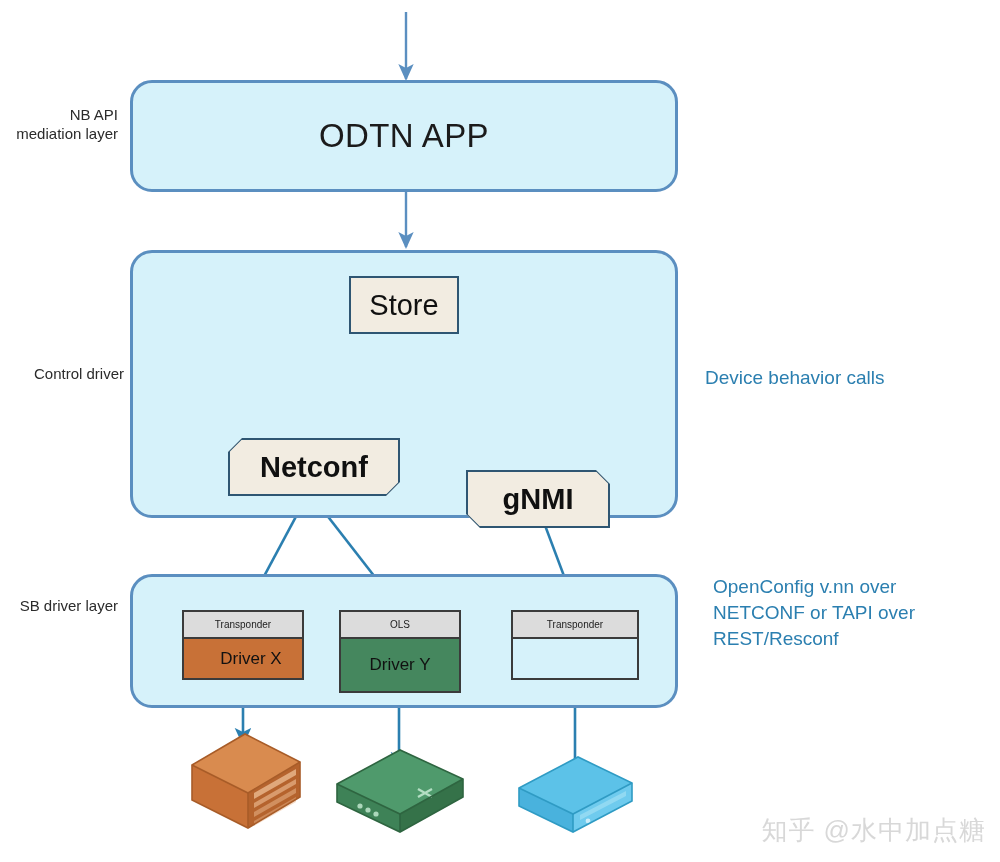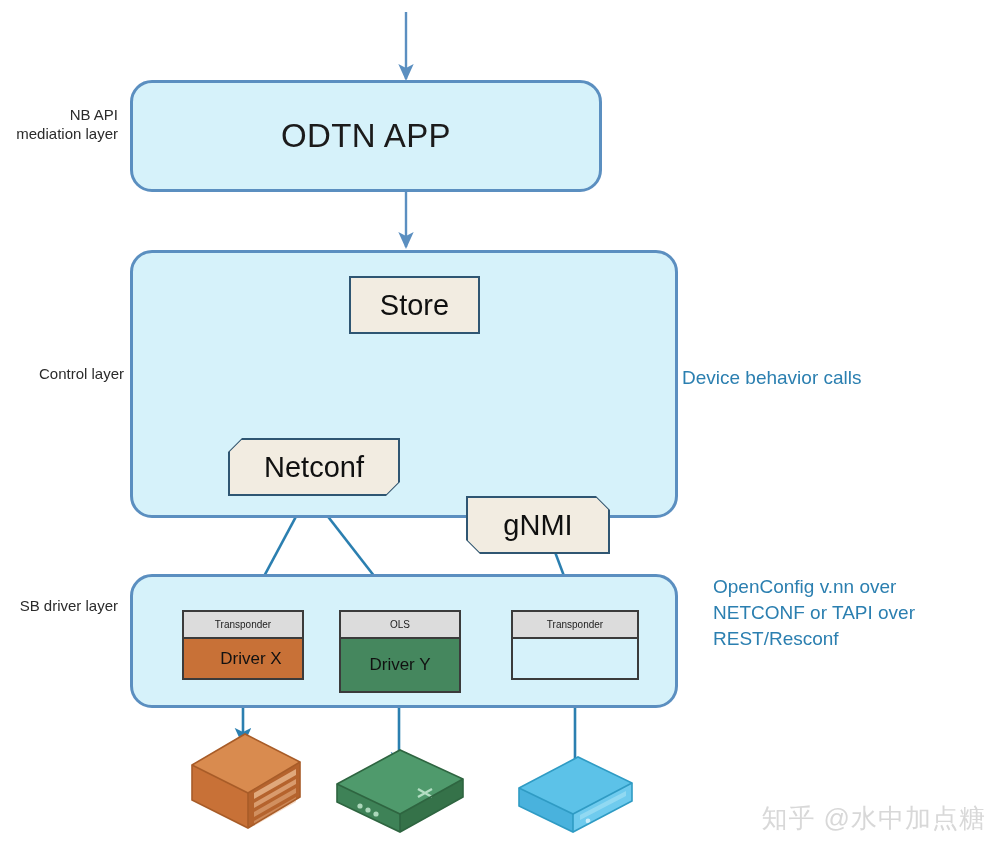--- a/index.html
+++ b/index.html
@@ -69,20 +69,21 @@
   .beige-note {
     box-sizing: border-box;
     background: #f2ece1;
     display: flex;
     align-items: center;
     justify-content: center;
     color: #101010;
     font-size: 29px;
     position: relative;
     font-family: "Liberation Sans", sans-serif;
+    font-weight: bold;
   }
   .note-left {
     
     clip-path: polygon(14px 0, 100% 0, 100% calc(100% - 14px), calc(100% - 14px) 100%, 0 100%, 0 14px);
   }
   .note-right {
     
     clip-path: polygon(0 0, calc(100% - 14px) 0, 100% 14px, 100% 100%, 14px 100%, 0 calc(100% - 14px));
   }
 
@@ -170,47 +171,47 @@
 
     <line x1="399" y1="681" x2="399" y2="768" stroke="#2b7fb0" stroke-width="2.6" marker-end="url(#ah-blue)"></line>
 
     <line x1="575" y1="681" x2="575" y2="778" stroke="#2b7fb0" stroke-width="2.6" marker-end="url(#ah-blue)"></line>
   </svg>
 
   <div class="abs layer-caption" style="left:14px; top:105px; width:104px;">NB API
 mediation
 layer</div>
 
-  <div class="abs layer-caption" style="left:8px; top:364px; width:116px;">Control layer</div>
+  <div class="abs layer-caption" style="left:8px; top:364px; width:116px;">Control driver</div>
 
   <div class="abs layer-caption" style="left:14px; top:596px; width:104px;">SB driver
 layer</div>
 
-  <div class="abs panel" style="left:130px; top:80px; width:472px; height:112px;">
+  <div class="abs panel" style="left:130px; top:80px; width:548px; height:112px;">
     <div style="position:absolute; left:0; top:0; width:100%; height:100%;
                 display:flex; align-items:center; justify-content:center;">
       <span class="odtn-title">ODTN APP</span>
     </div>
   </div>
 
   <div class="abs panel" style="left:130px; top:250px; width:548px; height:268px;"></div>
 
-  <div class="abs beige-box" style="left:349px; top:276px; width:131px; height:58px;">
+  <div class="abs beige-box" style="left:349px; top:276px; width:110px; height:58px;">
     <span>Store</span>
   </div>
 
   <div class="abs beige-note note-left" style="left:228px; top:438px; width:172px; height:58px;
               box-shadow: none; outline:none;">
     <svg class="abs" style="left:0; top:0; width:172px; height:58px; pointer-events:none;" viewBox="0 0 172 58" preserveAspectRatio="none">
       <path d="M13,1 L171,1 L171,45 L159,57 L1,57 L1,13 Z" fill="none" stroke="#2f5672" stroke-width="2"></path>
     </svg>
     <span>Netconf</span>
   </div>
 
-  <div class="abs beige-note note-right" style="left:466px; top:438px; width:144px; height:58px;">
+  <div class="abs beige-note note-right" style="left:466px; top:412px; width:144px; height:58px;">
     <svg class="abs" style="left:0; top:0; width:144px; height:58px; pointer-events:none;" viewBox="0 0 144 58" preserveAspectRatio="none">
       <path d="M1,1 L131,1 L143,13 L143,57 L13,57 L1,45 Z" fill="none" stroke="#2f5672" stroke-width="2"></path>
     </svg>
     <span>gNMI</span>
   </div>
 
   <div class="abs panel" style="left:130px; top:574px; width:548px; height:134px;"></div>
 
   <div class="abs driver-stack" style="left:182px; top:610px; width:122px; height:70px;">
     <div class="driver-head">Transponder</div>
@@ -267,21 +268,21 @@
       <path d="M573,814 L632,783 L632,801 L573,832 Z" fill="#6fcbee"></path>
 
       <path d="M580,815 L626,791 L626,796 L580,820 Z" fill="#a9e2f5" opacity="0.6"></path>
       <circle cx="588" cy="821" r="2.4" fill="#d5f1fb" opacity="0.9"></circle>
       <path d="M519,788 L578,757 L632,783 L632,801 L573,832 L519,806 Z" fill="none" stroke="#2f9bc4" stroke-width="1.6"></path>
       <path d="M519,788 L573,814 L632,783" fill="none" stroke="#2f9bc4" stroke-width="1.6"></path>
       <path d="M573,814 L573,832" fill="none" stroke="#2f9bc4" stroke-width="1.6"></path>
     </g>
   </svg>
 
-  <div class="abs annotation" style="left:682px; top:365px; width:280px;">Device behavior calls</div>
+  <div class="abs annotation" style="left:705px; top:365px; width:280px;">Device behavior calls</div>
 
   <div class="abs annotation" style="left:713px; top:574px; width:275px;">OpenConfig v.nn over
 NETCONF or TAPI over
 REST/Resconf</div>
 
-  <div class="abs watermark" style="right:14px; bottom:26px;">知乎 @水中加点糖</div>
+  <div class="abs watermark" style="right:14px; bottom:14px;">知乎 @水中加点糖</div>
 
 </div>
 
 </body></html>

